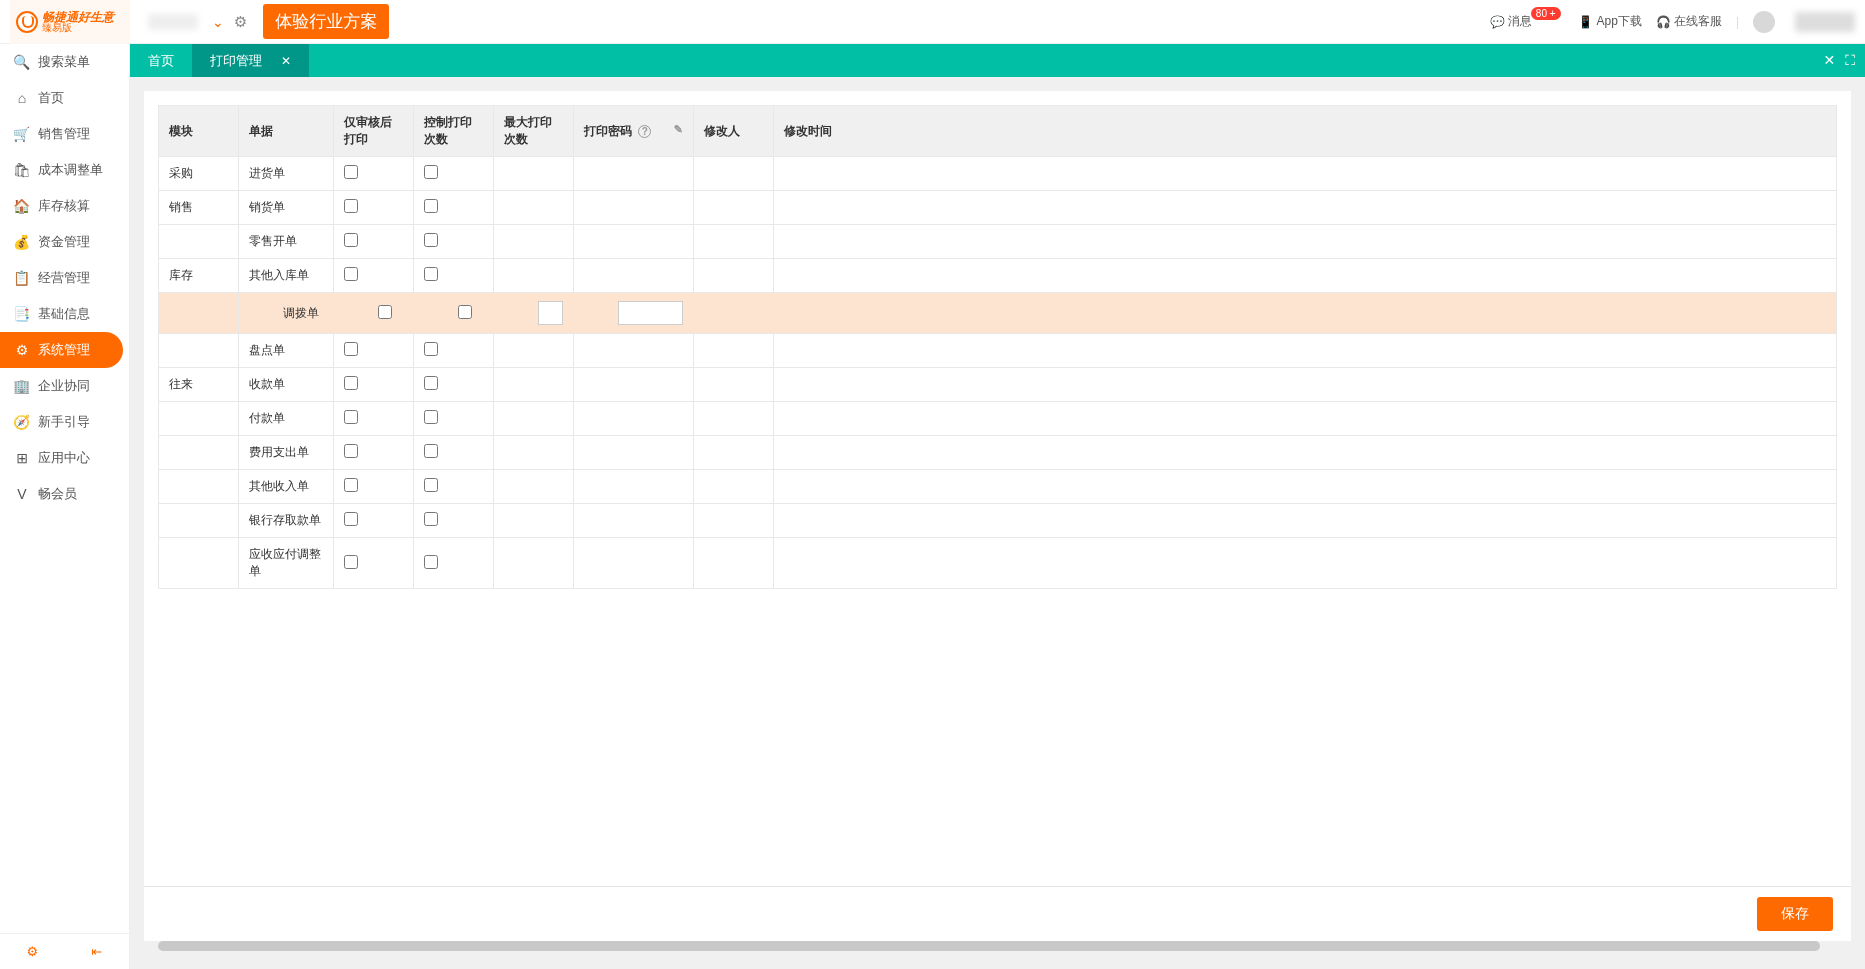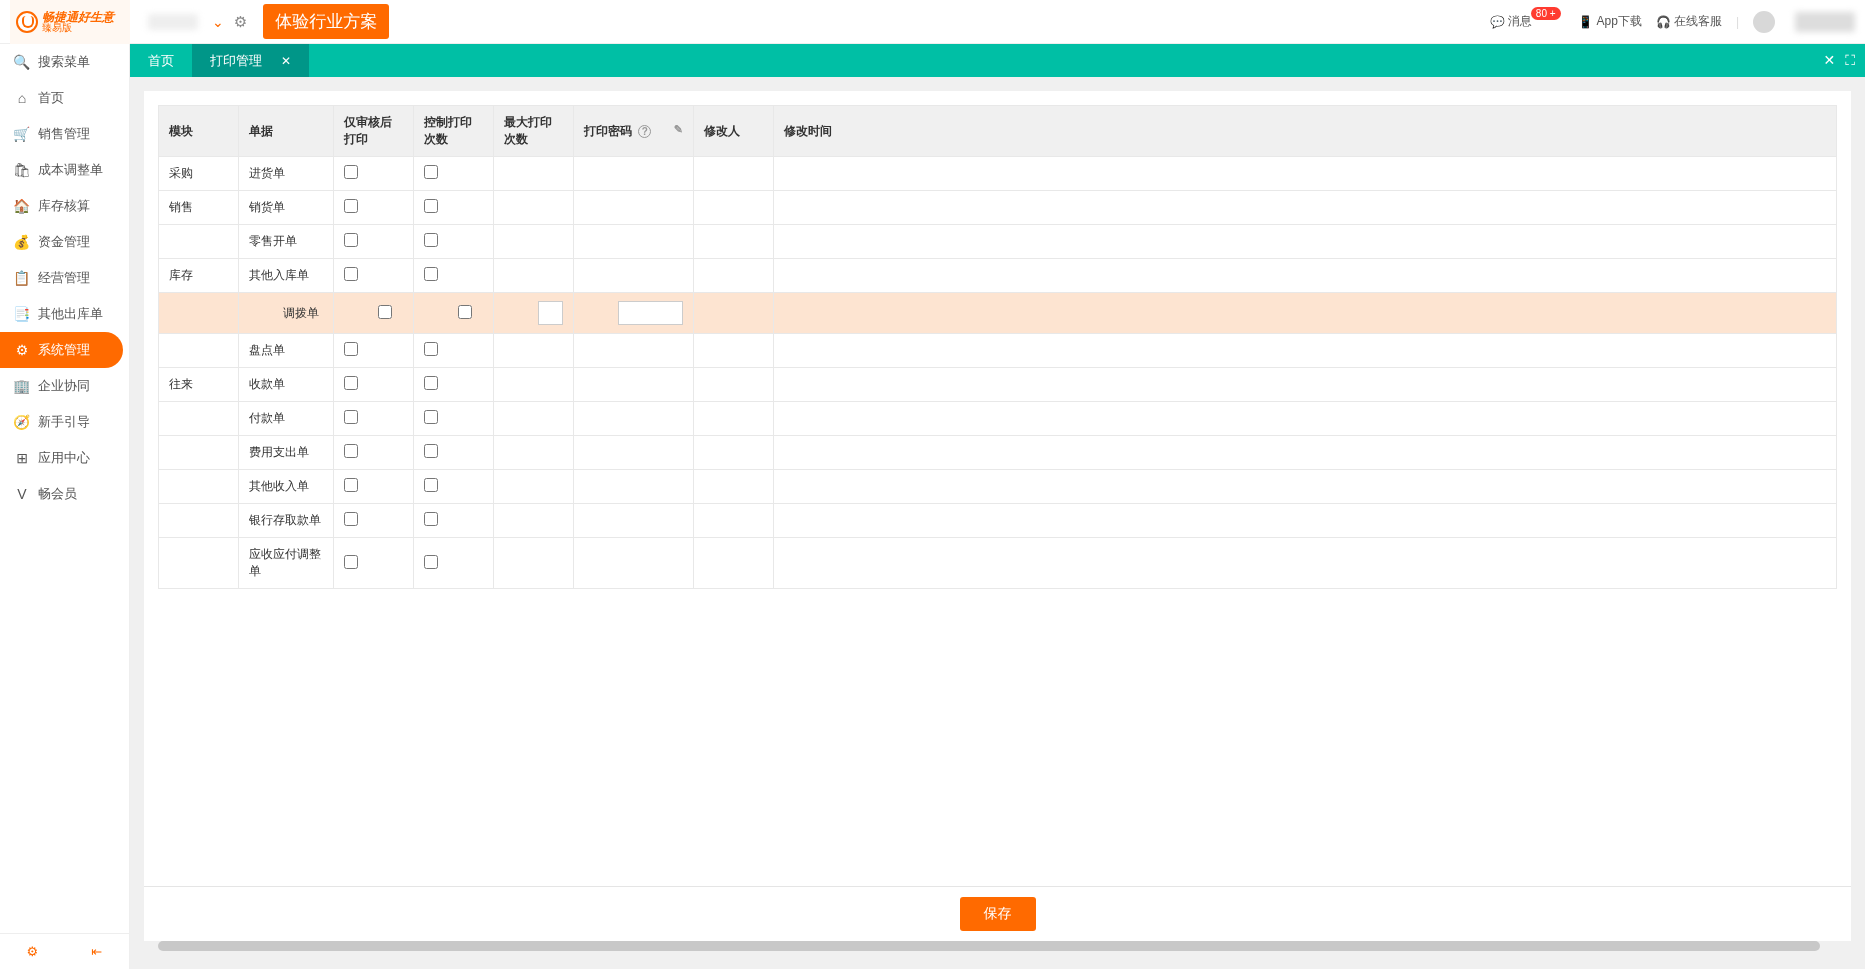--- a/index.html
+++ b/index.html
@@ -57,21 +57,21 @@
 .col-doc { width: 95px; }
 .col-chk1 { width: 80px; }
 .col-chk2 { width: 80px; }
 .col-max { width: 80px; }
 .col-pwd { width: 120px; }
 .col-user { width: 80px; }
 .help-icon { display: inline-block; width: 13px; height: 13px; border: 1px solid #999; border-radius: 50%; text-align: center; line-height: 11px; font-size: 10px; color: #999; margin-left: 3px; }
 .edit-icon { float: right; color: #999; font-size: 11px; }
 
 
-.footer-bar { background: #fff; border-top: 1px solid #e5e5e5; padding: 10px 18px; display: flex; justify-content: center; }
+.footer-bar { background: #fff; border-top: 1px solid #e5e5e5; padding: 10px 18px; display: flex; justify-content: flex-end; }
 .save-btn { background: #ff6a00; color: #fff; border: none; border-radius: 3px; padding: 8px 24px; font-size: 14px; cursor: pointer; }
 
 
 .hscroll { height: 10px; background: #f0f0f0; position: relative; margin: 0 14px 4px; border-radius: 5px; }
 .hscroll .thumb { position: absolute; left: 0; top: 0; height: 10px; width: 99%; background: #c8c8c8; border-radius: 5px; }
 </style>
 </head>
 <body>
 
 <div class="header">
@@ -136,21 +136,21 @@
         <div class="item">
           <span class="ico">💰</span>
           <span>资金管理</span>
         </div>
         <div class="item">
           <span class="ico">📋</span>
           <span>经营管理</span>
         </div>
         <div class="item">
           <span class="ico">📑</span>
-          <span>其他出库单</span>
+          <span>基础信息</span>
         </div>
         <div class="item active">
           <span class="ico">⚙</span>
           <span>系统管理</span>
         </div>
         <div class="item">
           <span class="ico">🏢</span>
           <span>企业协同</span>
         </div>
         <div class="item">

